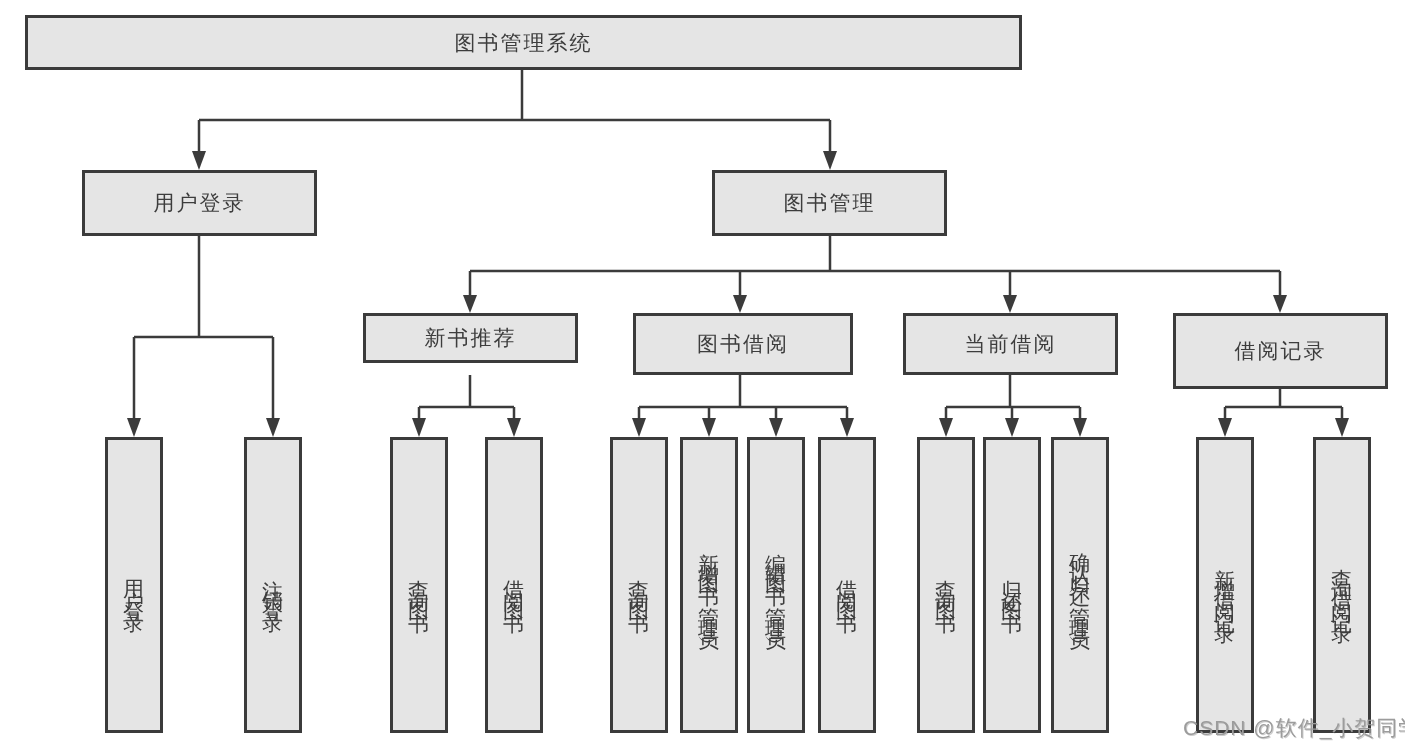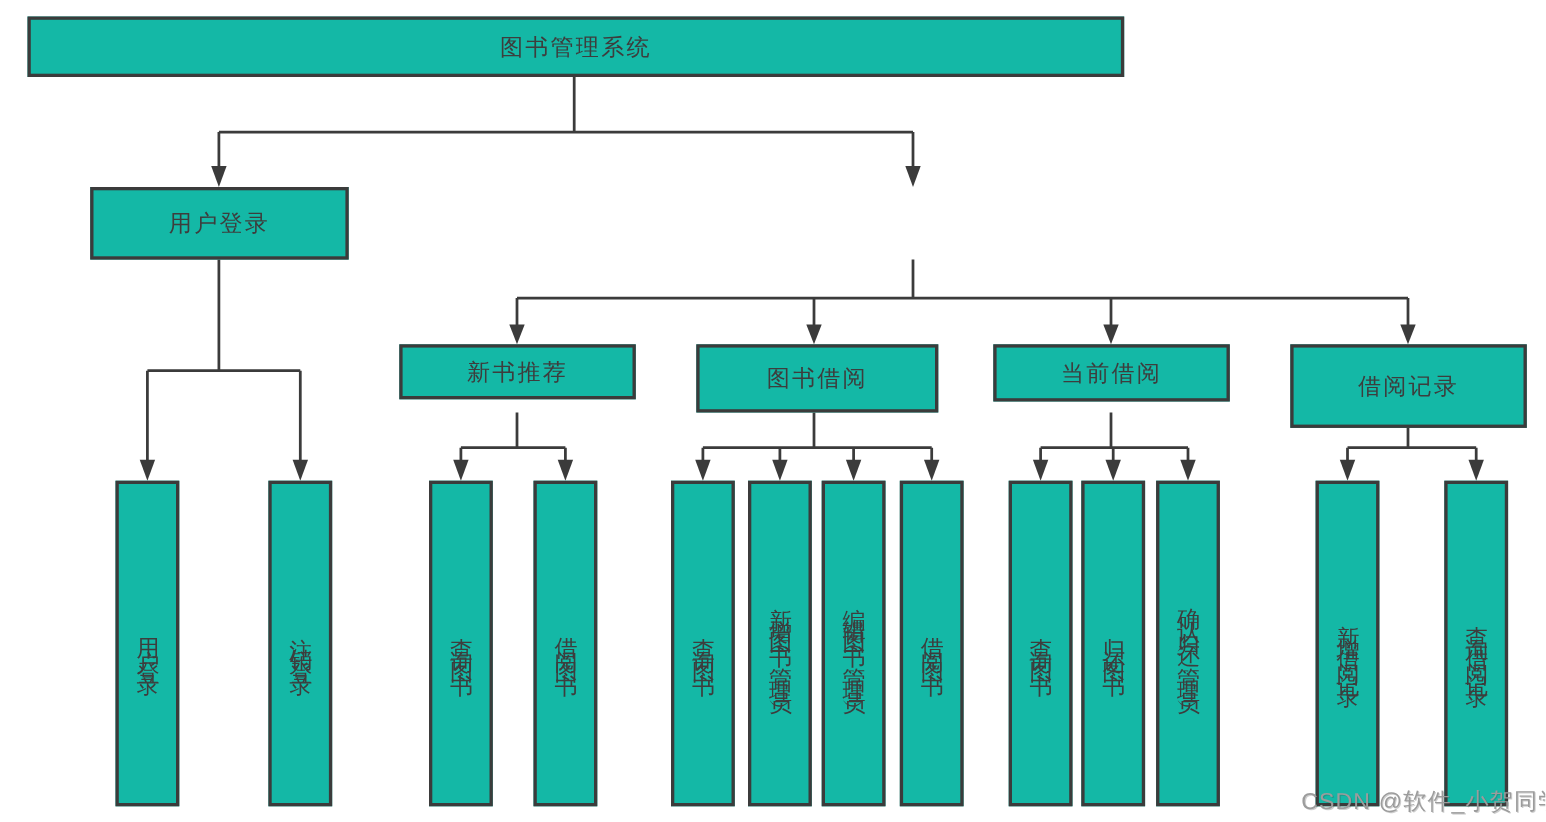--- a/index.html
+++ b/index.html
@@ -18,21 +18,21 @@
   .connectors {
     position: absolute;
     left: 0;
     top: 0;
     z-index: 1;
   }
   .node {
     position: absolute;
     box-sizing: border-box;
     border: 3px solid #3b3b3b;
-    background: #14b8a6;
+    background: #e5e5e5;
     display: flex;
     align-items: center;
     justify-content: center;
     z-index: 2;
     color: #3d3d3d;
   }
   .node.h {
     font-size: 21px;
     letter-spacing: 2px;
   }
@@ -103,28 +103,31 @@
     </g>
   </svg>
 
   <div class="node h" style="left:25px; top:15px; width:997px; height:55px;">
     <span>图书管理系统</span>
   </div>
 
   <div class="node h" style="left:82px; top:170px; width:235px; height:66px;">
     <span>用户登录</span>
   </div>
+  <div class="node h" style="left:712px; top:170px; width:235px; height:66px;">
+    <span>图书管理</span>
+  </div>
 
   <div class="node h" style="left:363px; top:313px; width:215px; height:50px;">
     <span>新书推荐</span>
   </div>
   <div class="node h" style="left:633px; top:313px; width:220px; height:62px;">
     <span>图书借阅</span>
   </div>
-  <div class="node h" style="left:903px; top:313px; width:215px; height:52px;">
+  <div class="node h" style="left:903px; top:313px; width:215px; height:62px;">
     <span>当前借阅</span>
   </div>
   <div class="node h" style="left:1173px; top:313px; width:215px; height:76px;">
     <span>借阅记录</span>
   </div>
 
   <div class="node v" style="left:105px; top:437px; width:58px; height:296px;">
     <span class="vtext">用户登录</span>
   </div>
   <div class="node v" style="left:244px; top:437px; width:58px; height:296px;">

